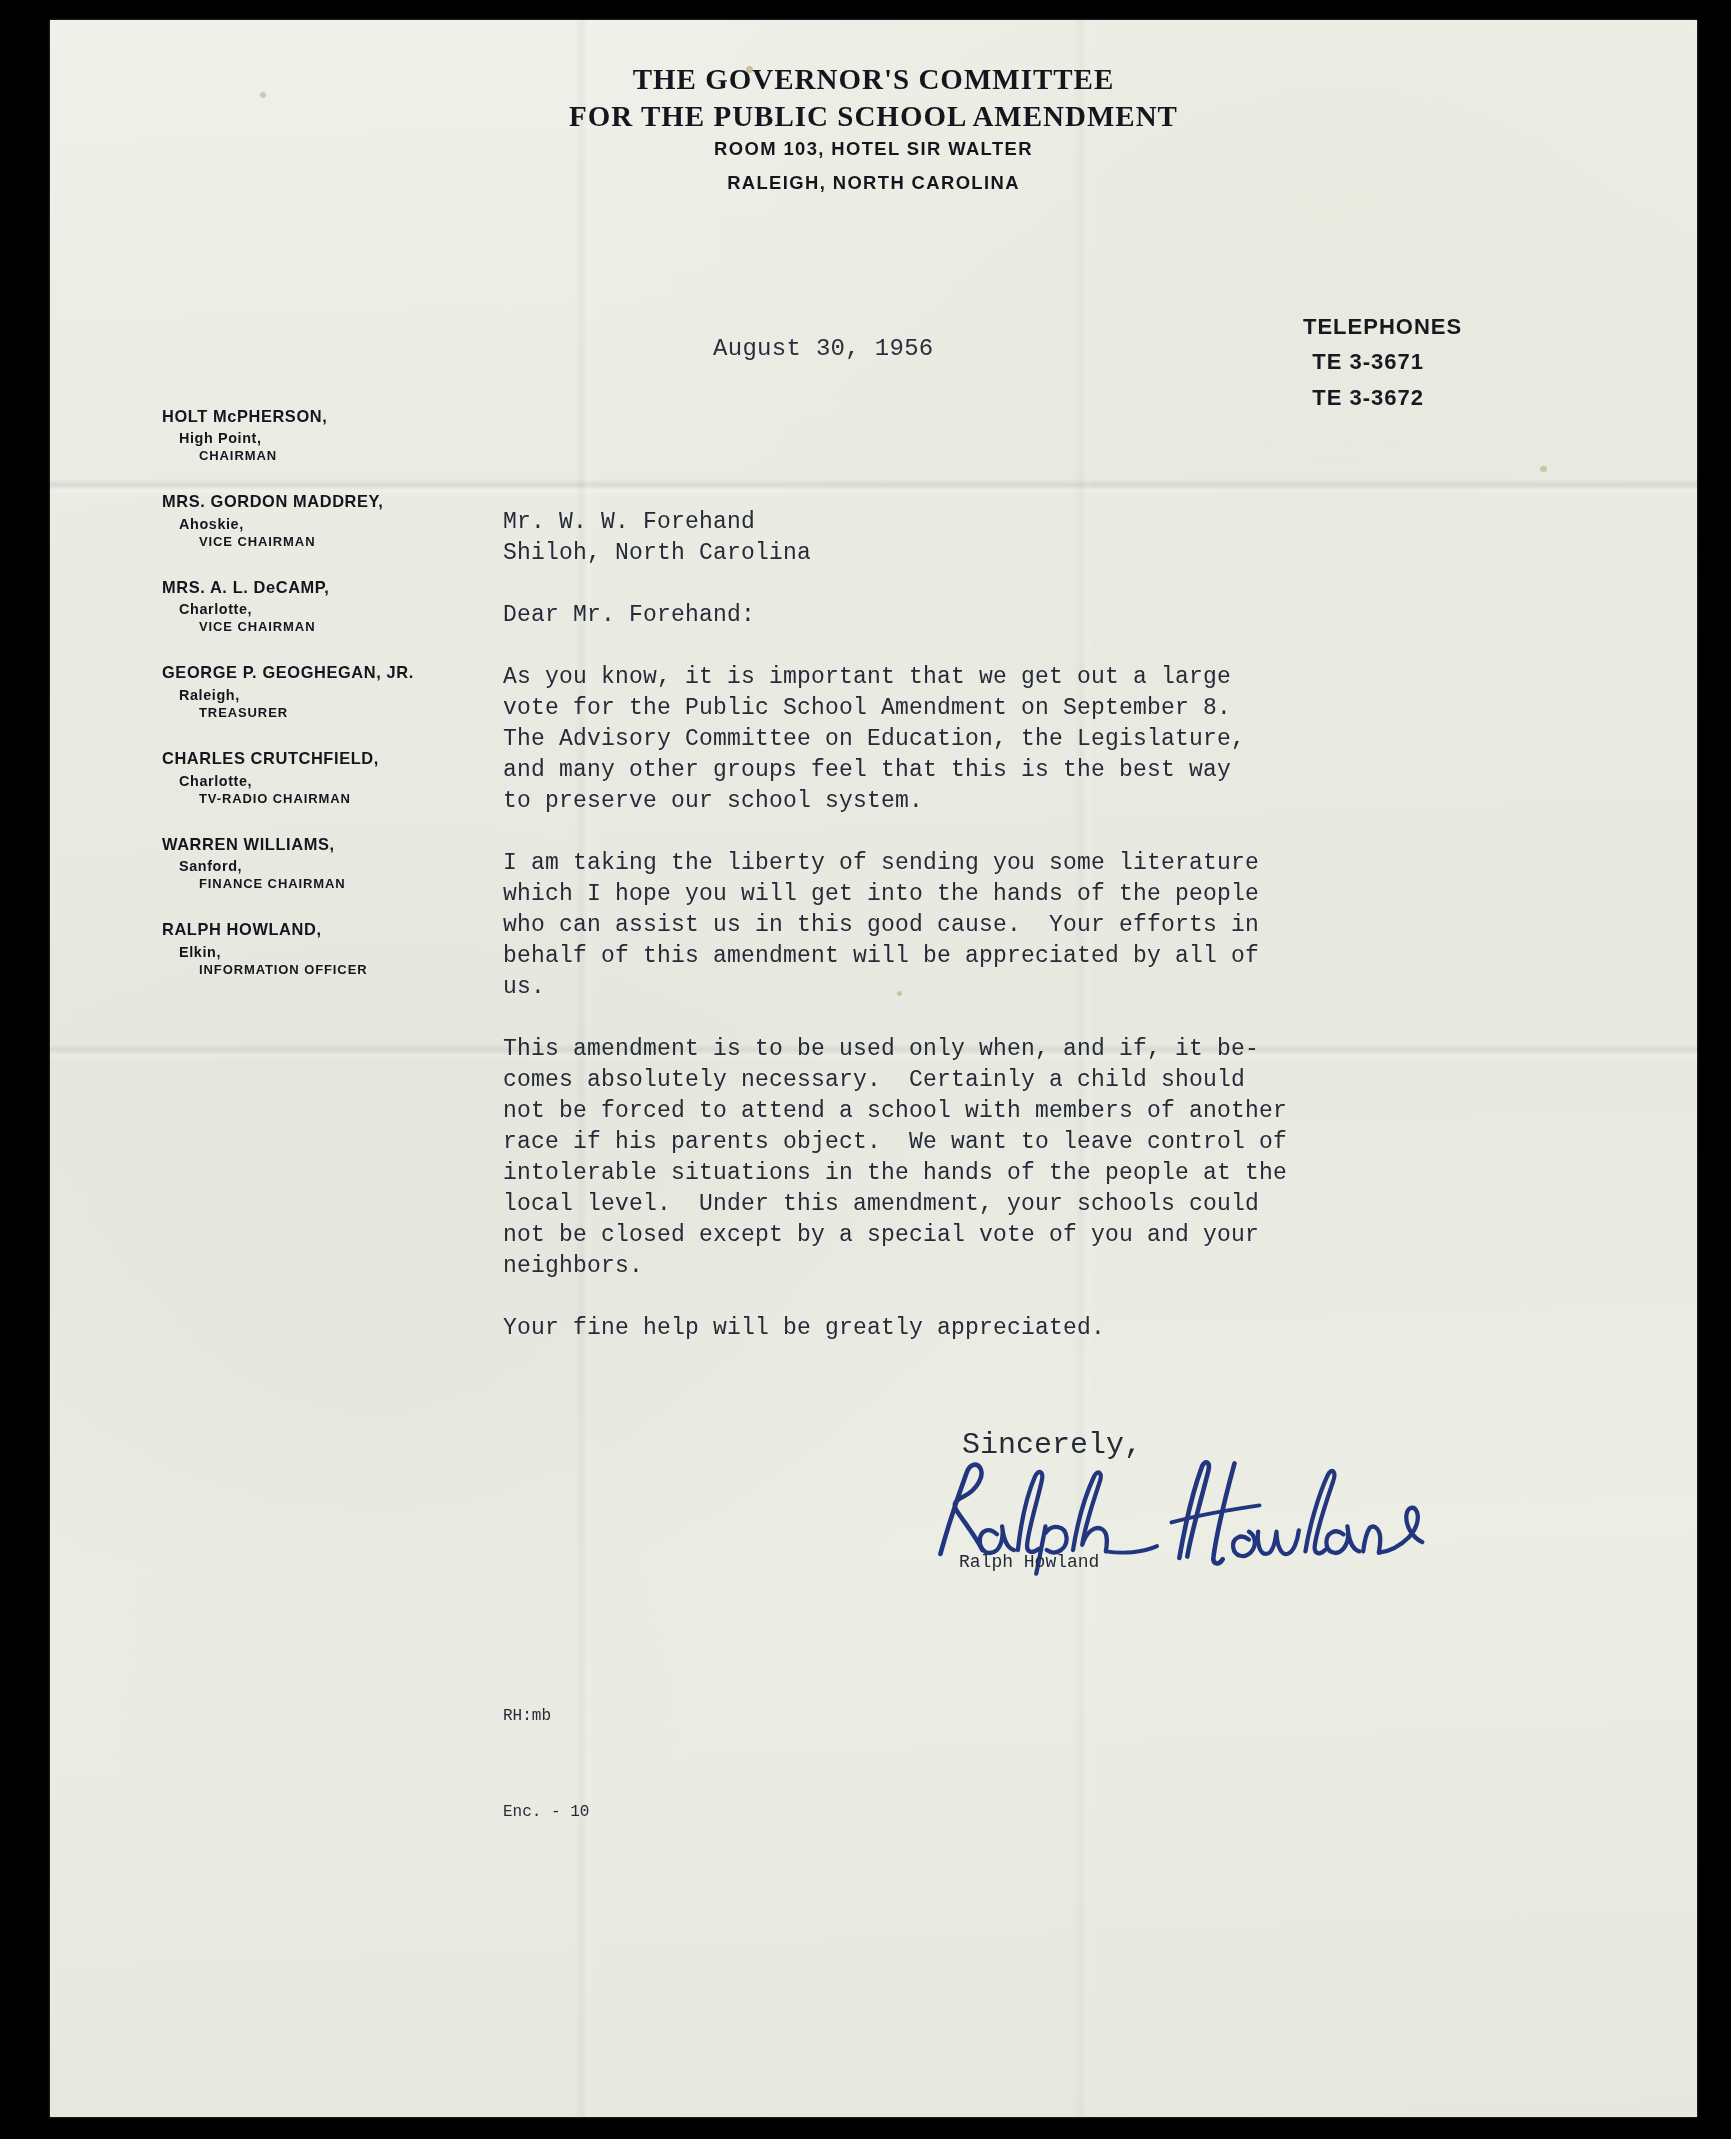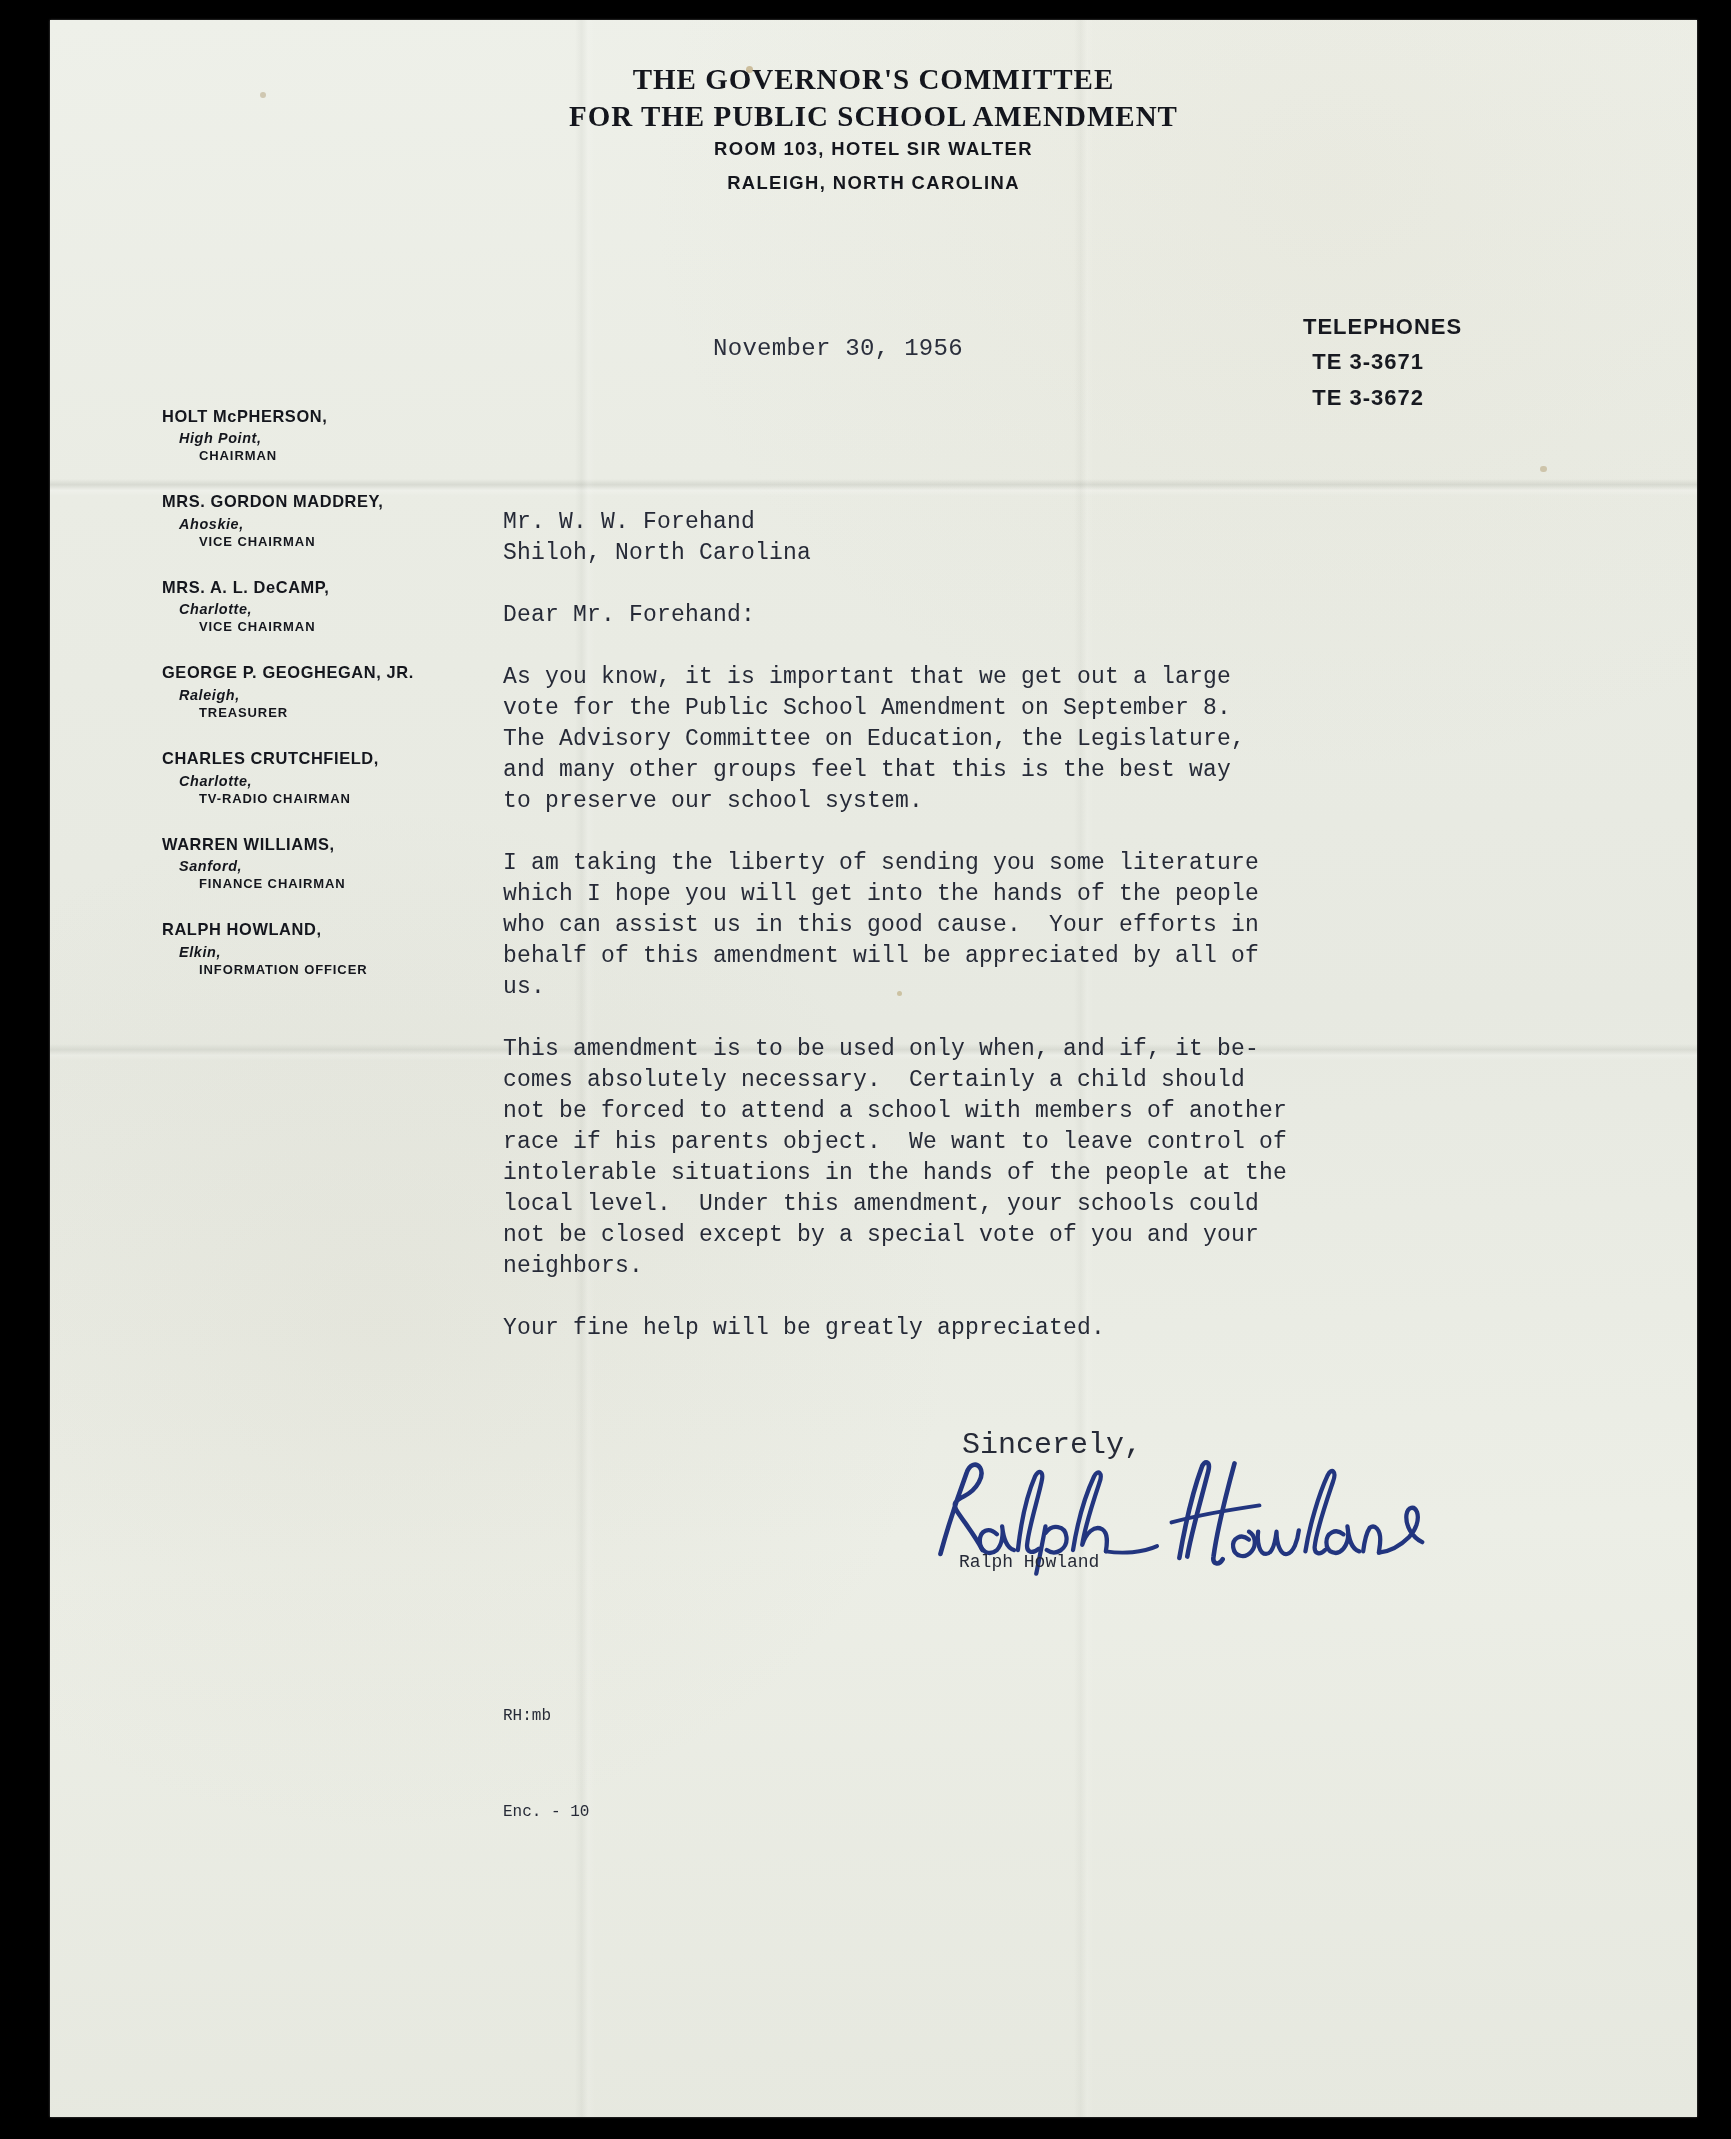--- a/index.html
+++ b/index.html
@@ -117,21 +117,20 @@
     white-space: nowrap;
   }
   .officer .city {
     font-family: "Liberation Sans", sans-serif;
     font-weight: bold;
     font-size: 14.4px;
     letter-spacing: 0.6px;
     color: #14161d;
     padding-left: 17px;
     margin-top: 4.6px;
-    font-style: italic;
   }
   .officer .role {
     font-family: "Liberation Sans", sans-serif;
     font-weight: bold;
     font-size: 13px;
     letter-spacing: 0.9px;
     color: #14161d;
     padding-left: 37px;
     margin-top: 2px;
     white-space: nowrap;
@@ -204,21 +203,21 @@
   <div class="speck" style="left:847px; top:971px; width:5.2px; height:5.2px; background:rgba(178,155,100,0.5);"></div>
   <div class="speck" style="left:1490px; top:446px; width:6.6px; height:6.6px; background:rgba(172,150,105,0.45);"></div>
 
   <div id="letterhead">
     <div class="lh-title">THE GOVERNOR'S COMMITTEE</div>
     <div class="lh-title">FOR THE PUBLIC SCHOOL AMENDMENT</div>
     <div class="lh-sub">ROOM 103, HOTEL SIR WALTER</div>
     <div class="lh-sub second">RALEIGH, NORTH CAROLINA</div>
   </div>
 
-  <div id="letter-date">November 30, 1956</div>
+  <div id="letter-date">August 30, 1956</div>
 
   <div id="telephones">
     <div>TELEPHONES</div>
     <div class="tel-num">TE 3-3671</div>
     <div class="tel-num">TE 3-3672</div>
   </div>
 
   <div id="officers">
     <div class="officer">
       <div class="name">HOLT McPHERSON,</div>

